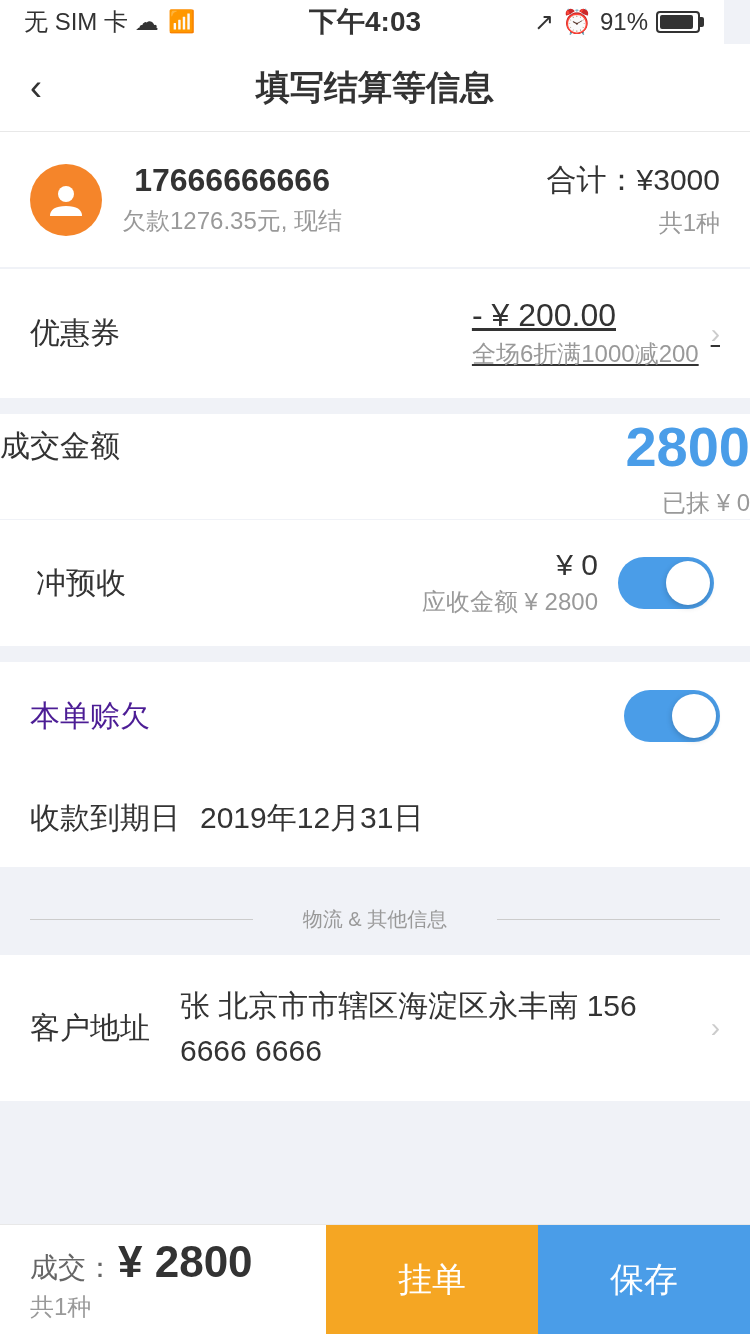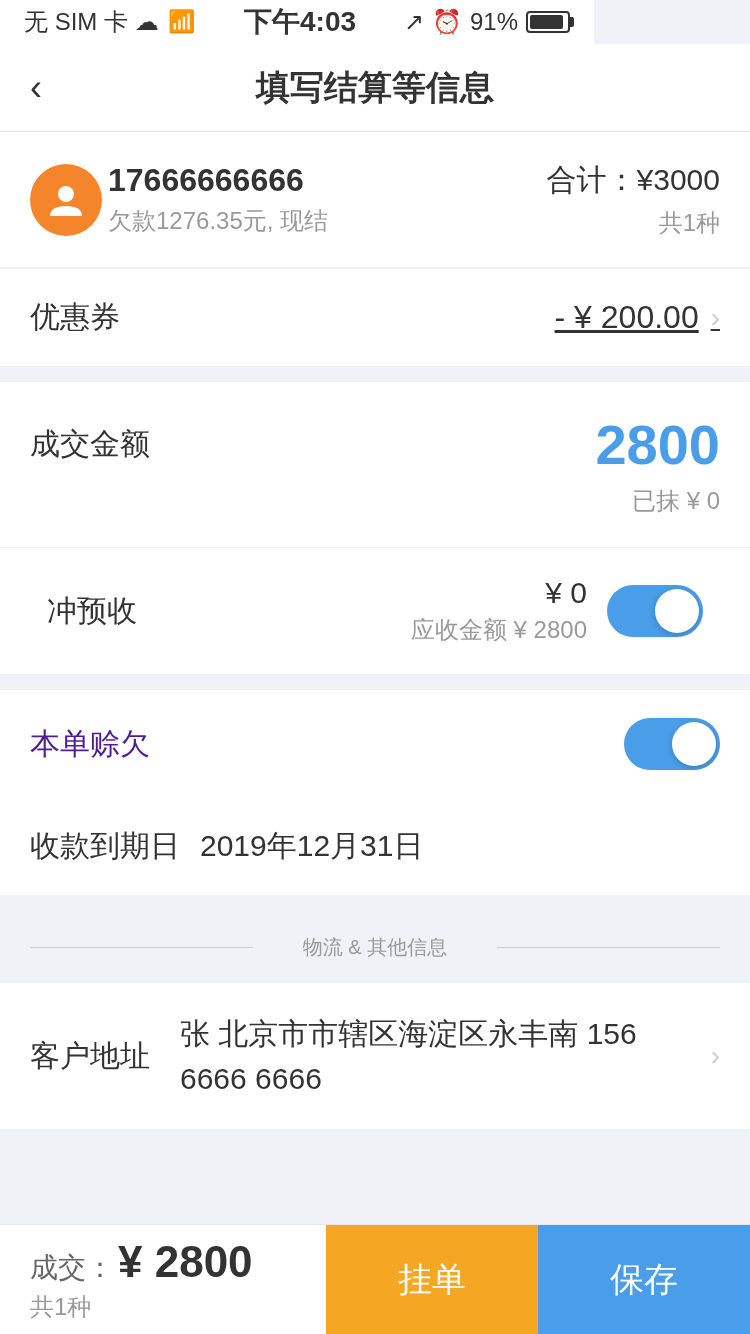--- a/index.html
+++ b/index.html
@@ -9,21 +9,21 @@
       min-height: 1334px;
       font-family: -apple-system, 'PingFang SC', 'Helvetica Neue', sans-serif;
       background: #f0f2f7;
       font-size: 28px;
       color: #333;
       position: relative;
     }
 
     
     .status-bar {
-      width: 594px;
+      width: 724px;
       height: 44px;
       background: #fff;
       display: flex;
       align-items: center;
       justify-content: space-between;
       padding: 0 24px;
       font-size: 24px;
       color: #333;
     }
     .status-left { display: flex; align-items: center; gap: 10px; }
@@ -61,21 +61,21 @@
 
     
     .customer-card {
       background: #fff;
       margin-top: 0;
       padding: 28px 30px;
       display: flex;
       align-items: center;
       justify-content: space-between;
     }
-    .customer-left { display: flex; align-items: center; gap: 6px; }
+    .customer-left { display: flex; align-items: center; gap: 20px; text-align: center; }
     .avatar {
       width: 72px; height: 72px; border-radius: 50%; background: #f5852a;
       display: flex; align-items: center; justify-content: center;
       color: #fff; font-size: 32px; flex-shrink: 0;
     }
     .customer-info {}
     .customer-phone { font-size: 32px; font-weight: 600; color: #333; }
     .customer-debt { font-size: 24px; color: #999; margin-top: 6px; }
     .customer-right { text-align: right; }
     .total-amount { font-size: 30px; color: #333; }
@@ -94,37 +94,37 @@
     .coupon-label { font-size: 30px; color: #333; }
     .coupon-right { display: flex; align-items: center; gap: 12px; text-decoration: underline; }
     .coupon-discount { font-size: 32px; color: #333; font-weight: 500; }
     .coupon-desc { font-size: 24px; color: #999; margin-top: 4px; text-align: right; }
     .chevron-right { font-size: 28px; color: #ccc; }
 
     
     .section-divider { height: 16px; background: #f0f2f7; }
 
     
-    .deal-section { background: #fff; padding: 30px; }
+    .deal-section { background: #fff; }
     .deal-row {
       display: flex; align-items: center; justify-content: space-between;
     }
     .deal-label { font-size: 30px; color: #333; }
     .deal-right { display: flex; align-items: center; gap: 20px; }
     .deal-amount { font-size: 56px; font-weight: 700; color: #4a9de8; }
     .round-btn {
       border: 1px solid #ccc; border-radius: 8px; padding: 8px 20px;
       font-size: 26px; color: #666; background: #fff; cursor: pointer;
     }
     .deal-sub { font-size: 24px; color: #999; margin-top: 8px; text-align: right; }
 
     
     .prepaid-row {
       background: #fff;
-      padding: 28px 47px;
+      padding: 28px 36px;
       display: flex; align-items: center; justify-content: space-between;
       border-top: 1px solid #f0f2f7;
     }
     .prepaid-label { font-size: 30px; color: #333; }
     .prepaid-right { display: flex; align-items: center; gap: 20px; }
     .prepaid-value-block { text-align: right; }
     .prepaid-value { font-size: 30px; color: #333; }
     .prepaid-sub { font-size: 24px; color: #999; margin-top: 4px; }
 
     
@@ -243,20 +243,21 @@
       <div class="total-amount">合计：¥3000</div>
       <div class="total-count">共1种</div>
     </div>
   </div>
 
   <div class="coupon-row">
     <div class="coupon-label">优惠券</div>
     <div class="coupon-right">
       <div>
         <div class="coupon-discount">- ¥ 200.00</div>
+        <div class="coupon-desc">全场6折满1000减200</div>
       </div>
       <span class="chevron-right">›</span>
     </div>
   </div>
 
   <div class="section-divider"></div>
 
   <div class="deal-section">
     <div class="deal-row">
       <div class="deal-label">成交金额</div>

